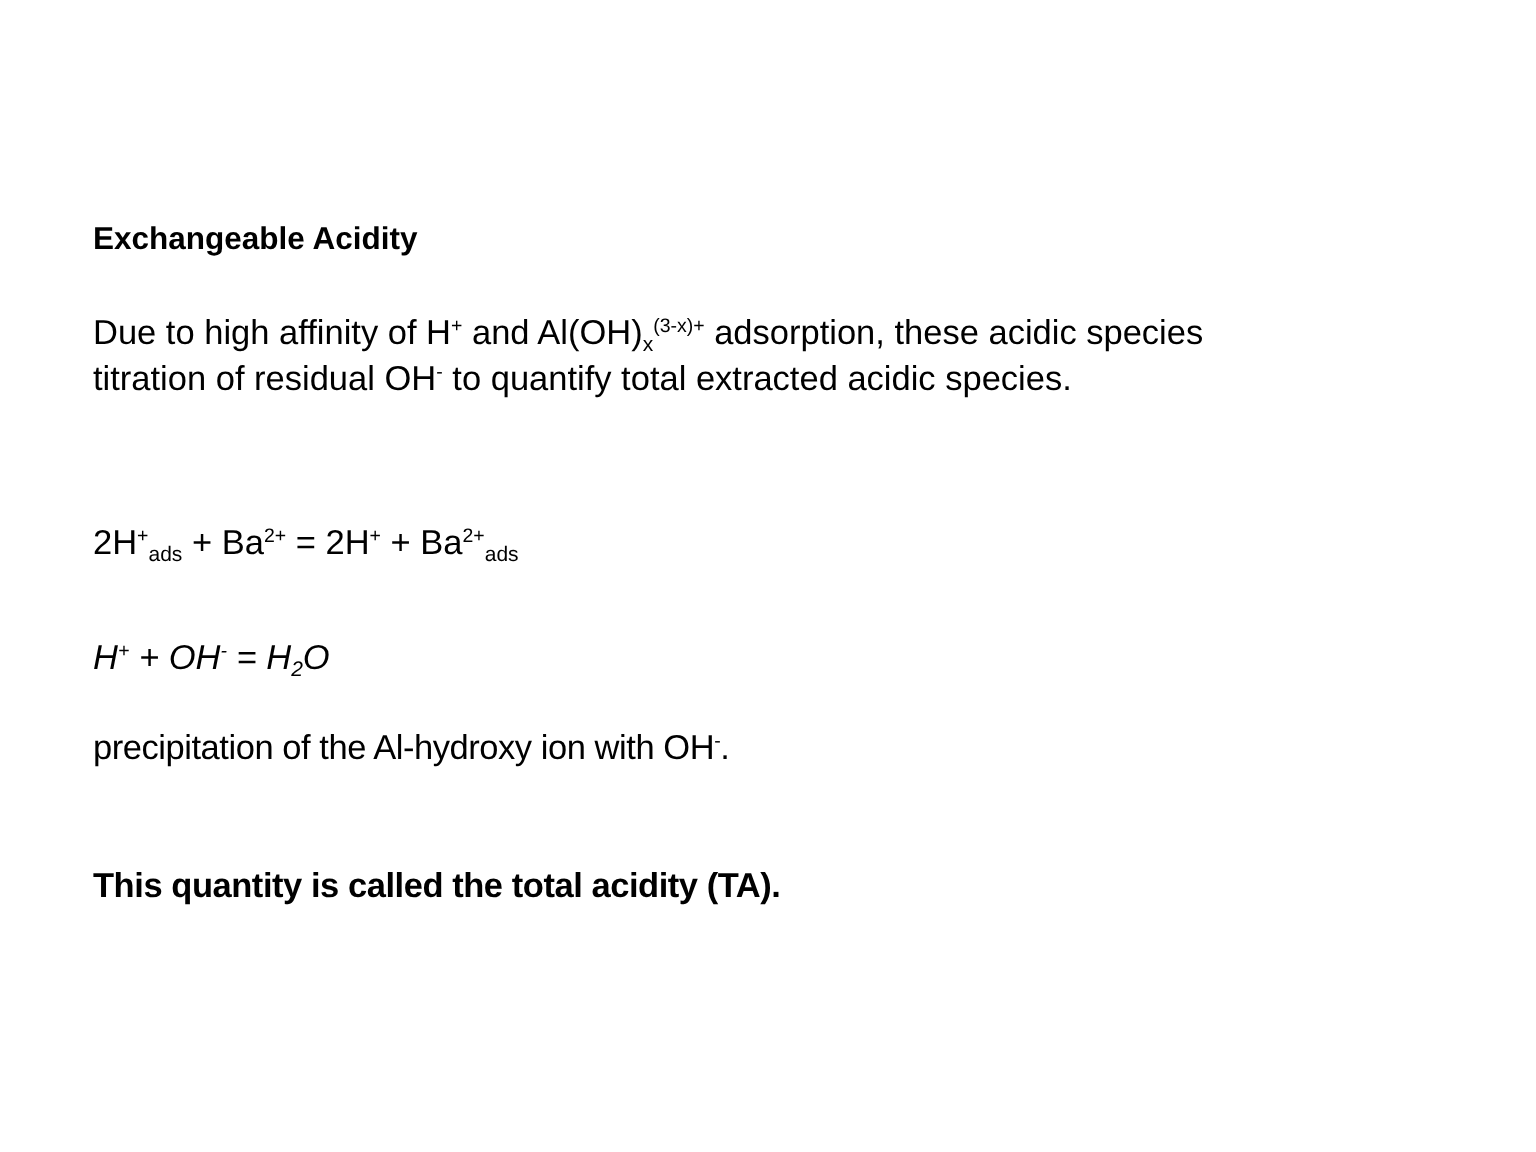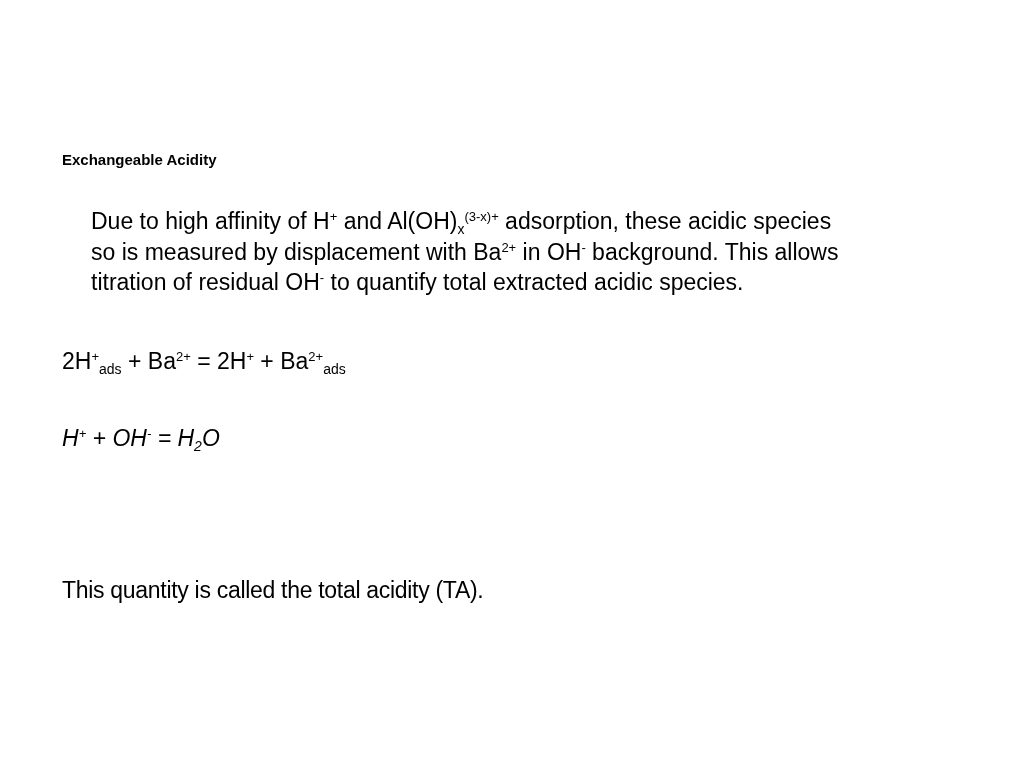--- a/index.html
+++ b/index.html
@@ -18,38 +18,38 @@
     .slide {
       position: absolute;
       left: 62px;
       top: 0;
       width: 900px;
     }
     .title {
       position: absolute;
       top: 146px;
       left: 0;
-      font-size: 15px;
+      font-size: 21px;
       font-weight: bold;
       white-space: nowrap;
       line-height: 28px;
     }
     .para {
       position: absolute;
       left: 0;
       font-size: 23px;
       line-height: 30.5px;
       white-space: nowrap;
     }
-    .para .line { display: block; height: 30.5px; margin-left: 29px; }
+    .para .line { display: block; height: 30.5px; }
     .p1 { top: 206px; }
     .eq1 { top: 346px; }
     .eq2 { top: 423px; font-style: italic; }
     .p2 { top: 483px; }
-    .p3 { top: 575px; }
+    .p3 { top: 575px; font-weight: bold; }
     .sup {
       font-size: 13px;
       vertical-align: 0.6em;
       line-height: 0;
     }
     .sub {
       font-size: 14px;
       vertical-align: -0.35em;
       line-height: 0;
     }
@@ -57,30 +57,30 @@
   </style>
 </head>
 <body>
 
 <div class="slide">
 
   <div class="title">Exchangeable Acidity</div>
 
   <div class="para p1">
     <span class="line"><span>Due to high affinity of H</span><span class="sup">+</span><span> and Al(OH)</span><span class="sub">x</span><span class="sup">(3-x)+</span><span> adsorption, these acidic species</span></span>
-    <span class="line"><span>so is measured by displacement with Ba</span><span class="sup">2+</span><span> in OH</span><span class="sup">-</span><span> background.  This allows</span></span>
     <span class="line"><span>titration of residual OH</span><span class="sup">-</span><span> to quantify total extracted acidic species.</span></span>
   </div>
 
   <div class="para eq1">
     <span>2H</span><span class="sup">+</span><span class="sub">ads</span><span> + Ba</span><span class="sup">2+</span><span> = 2H</span><span class="sup">+</span><span> + Ba</span><span class="sup">2+</span><span class="sub">ads</span>
   </div>
 
   <div class="para eq2">
     <span>H</span><span class="sup">+</span><span> + OH</span><span class="sup">-</span><span> = H</span><span class="sub">2</span><span>O</span>
   </div>
 
   <div class="para p2">
+    <span class="line"><span>precipitation of the Al-hydroxy ion with OH</span><span class="sup">-</span><span>.</span></span>
   </div>
 
   <div class="para p3">This quantity is called the total acidity (TA).</div>
 
 </div>
 
 </body></html>

